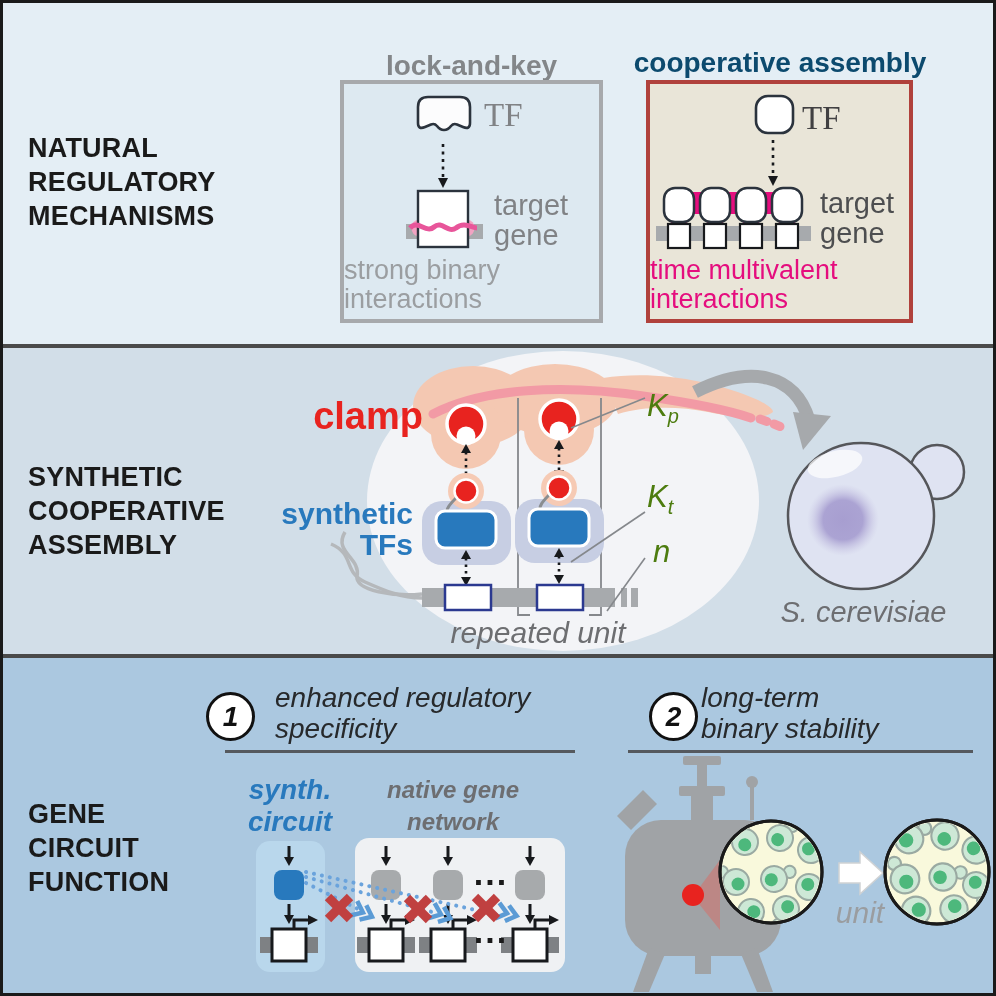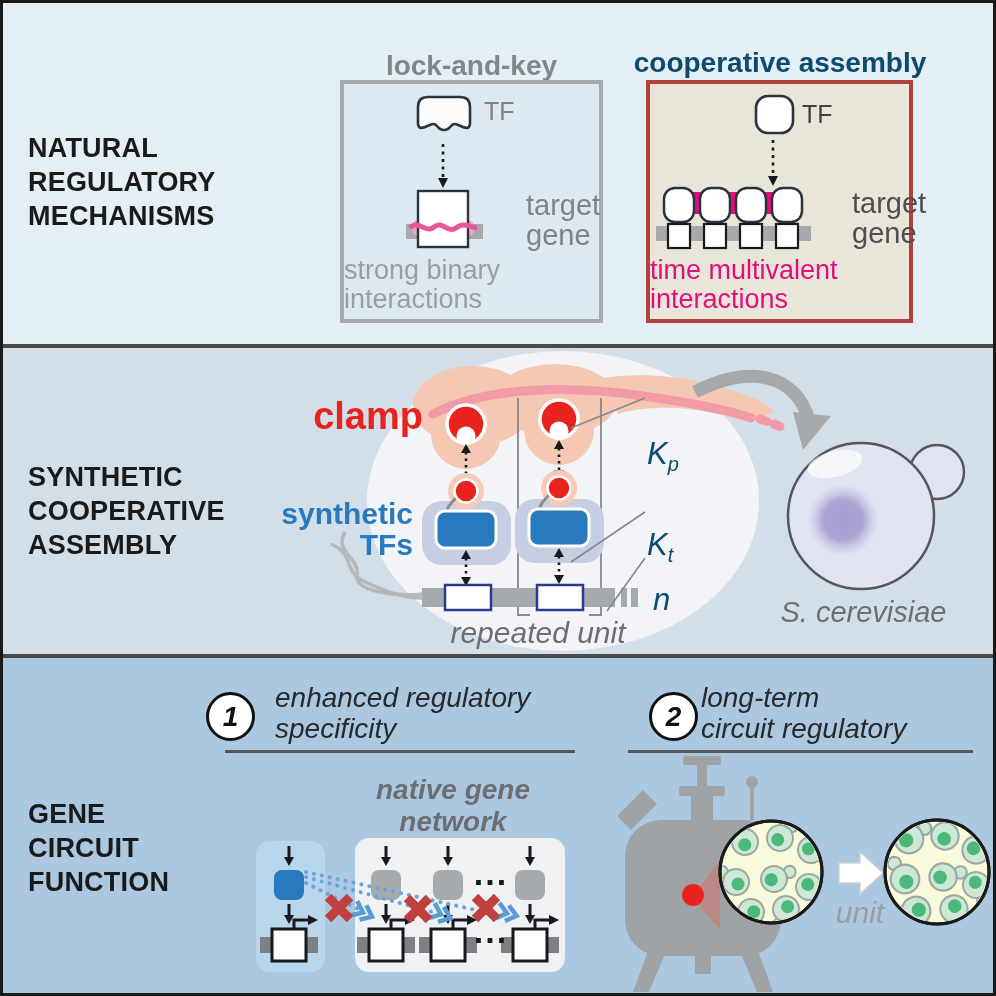--- a/index.html
+++ b/index.html
@@ -11,28 +11,28 @@
   .panel{position:absolute;left:0;width:990px;}
   #panel-natural{top:0;height:341px;background:#e4eef5;}
   .divider{position:absolute;left:0;width:990px;height:4px;background:#4a4a4a;}
   #panel-synthetic{top:345px;height:306px;background:#d2dee8;}
   #panel-function{top:655px;height:335px;background:#abc8e0;}
   .side-label{font-weight:bold;font-size:27px;line-height:34px;color:#1a1a1a;letter-spacing:.2px;}
   .box-title{font-weight:bold;font-size:28px;line-height:30px;text-align:center;margin-top:40px;}
   .mech-box{position:absolute;box-sizing:content-box;}
   #lock-box{left:337px;top:77px;width:255px;height:235px;border:4px solid #a7a9ac;background:#dde9f1;}
   #coop-box{left:643px;top:77px;width:259px;height:235px;border:4px solid #b0413c;background:#e9e5d8;}
-  .tf-text{font-size:25px;}
-  .target-text{font-size:29px;line-height:30px;margin-left:32px;}
+  .tf-text{font-size:33px;font-family:Liberation Serif, serif;}
+  .target-text{font-size:29px;line-height:30px;}
   .box-caption{position:absolute;left:0;width:100%;text-align:left;font-size:27px;line-height:29px;}
   .badge{width:43px;height:43px;border:3.5px solid #111;border-radius:50%;background:#fff;color:#111;
          font-weight:bold;font-style:italic;font-size:28px;display:flex;align-items:center;justify-content:center;}
   .point-title{font-style:italic;font-size:28px;line-height:31px;color:#27292b;}
   .rule{height:3px;background:#55595e;}
-  .k-label{font-style:italic;font-size:31px;color:#0c4a6e;margin-top:48px;}
+  .k-label{font-style:italic;font-size:31px;color:#4d7c0f;}
   .k-label sub{font-size:20px;}
   svg{display:block;}
 </style>
 </head>
 <body>
 
 <div id="stage">
 
   <div id="panel-natural" class="panel">
 
@@ -395,24 +395,26 @@
 CIRCUIT
 FUNCTION</div>
 
     <div class="abs badge" style="left:203px;top:34px;">1</div>
     <div class="abs point-title pre" style="left:272px;top:24px;">enhanced regulatory
 specificity</div>
     <div class="abs rule" style="left:222px;top:92px;width:350px;"></div>
 
     <div class="abs badge" style="left:646px;top:34px;">2</div>
     <div class="abs point-title pre" style="left:698px;top:24px;">long-term
-circuit regulatory</div>
+binary stability</div>
     <div class="abs rule" style="left:625px;top:92px;width:345px;"></div>
 
-    <div class="abs b i pre" style="left:350px;top:116px;width:200px;text-align:center;font-size:28px;line-height:32px;color:#6d6e71;">native gene
+    <div class="abs b i pre" style="left:237px;top:116px;width:100px;text-align:center;font-size:28px;line-height:32px;color:#2879bd;">synth.
+circuit</div>
+    <div class="abs b i pre" style="left:350px;top:116px;width:200px;text-align:center;font-size:24px;line-height:32px;color:#6d6e71;">native gene
 network</div>
 
     <div class="abs b" style="left:464px;top:196px;width:48px;text-align:center;font-size:34px;letter-spacing:2px;color:#1a1a1a;">...</div>
     <div class="abs b" style="left:464px;top:254px;width:48px;text-align:center;font-size:34px;letter-spacing:2px;color:#1a1a1a;">...</div>
 
     <div class="abs i" style="left:812px;top:238px;width:90px;text-align:center;font-size:30px;color:#9a9da0;">unit</div>
   </div>
 
 </div>
 

